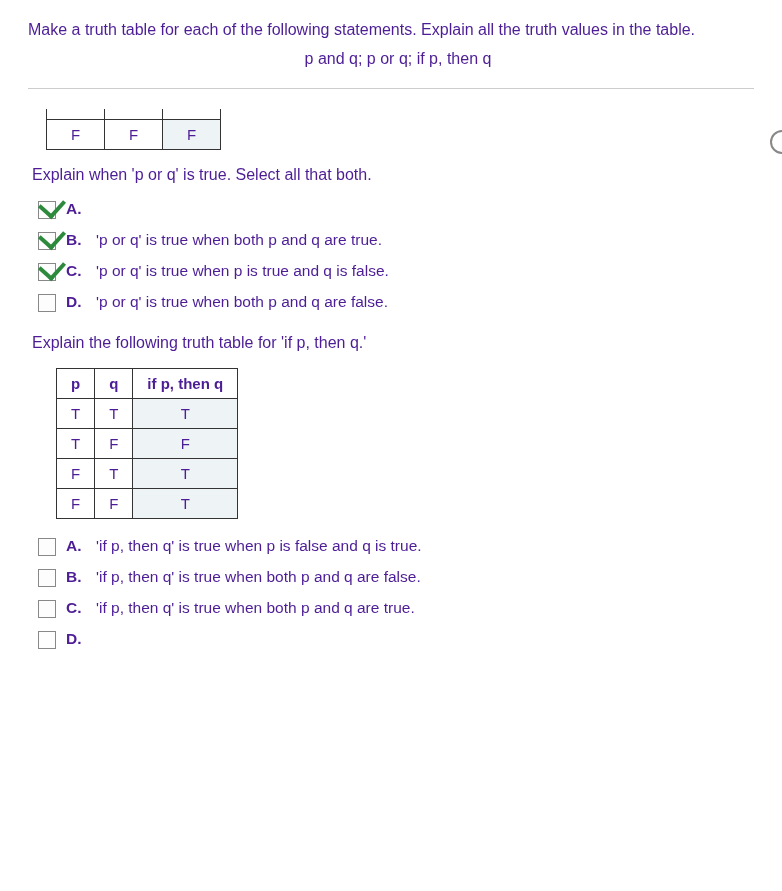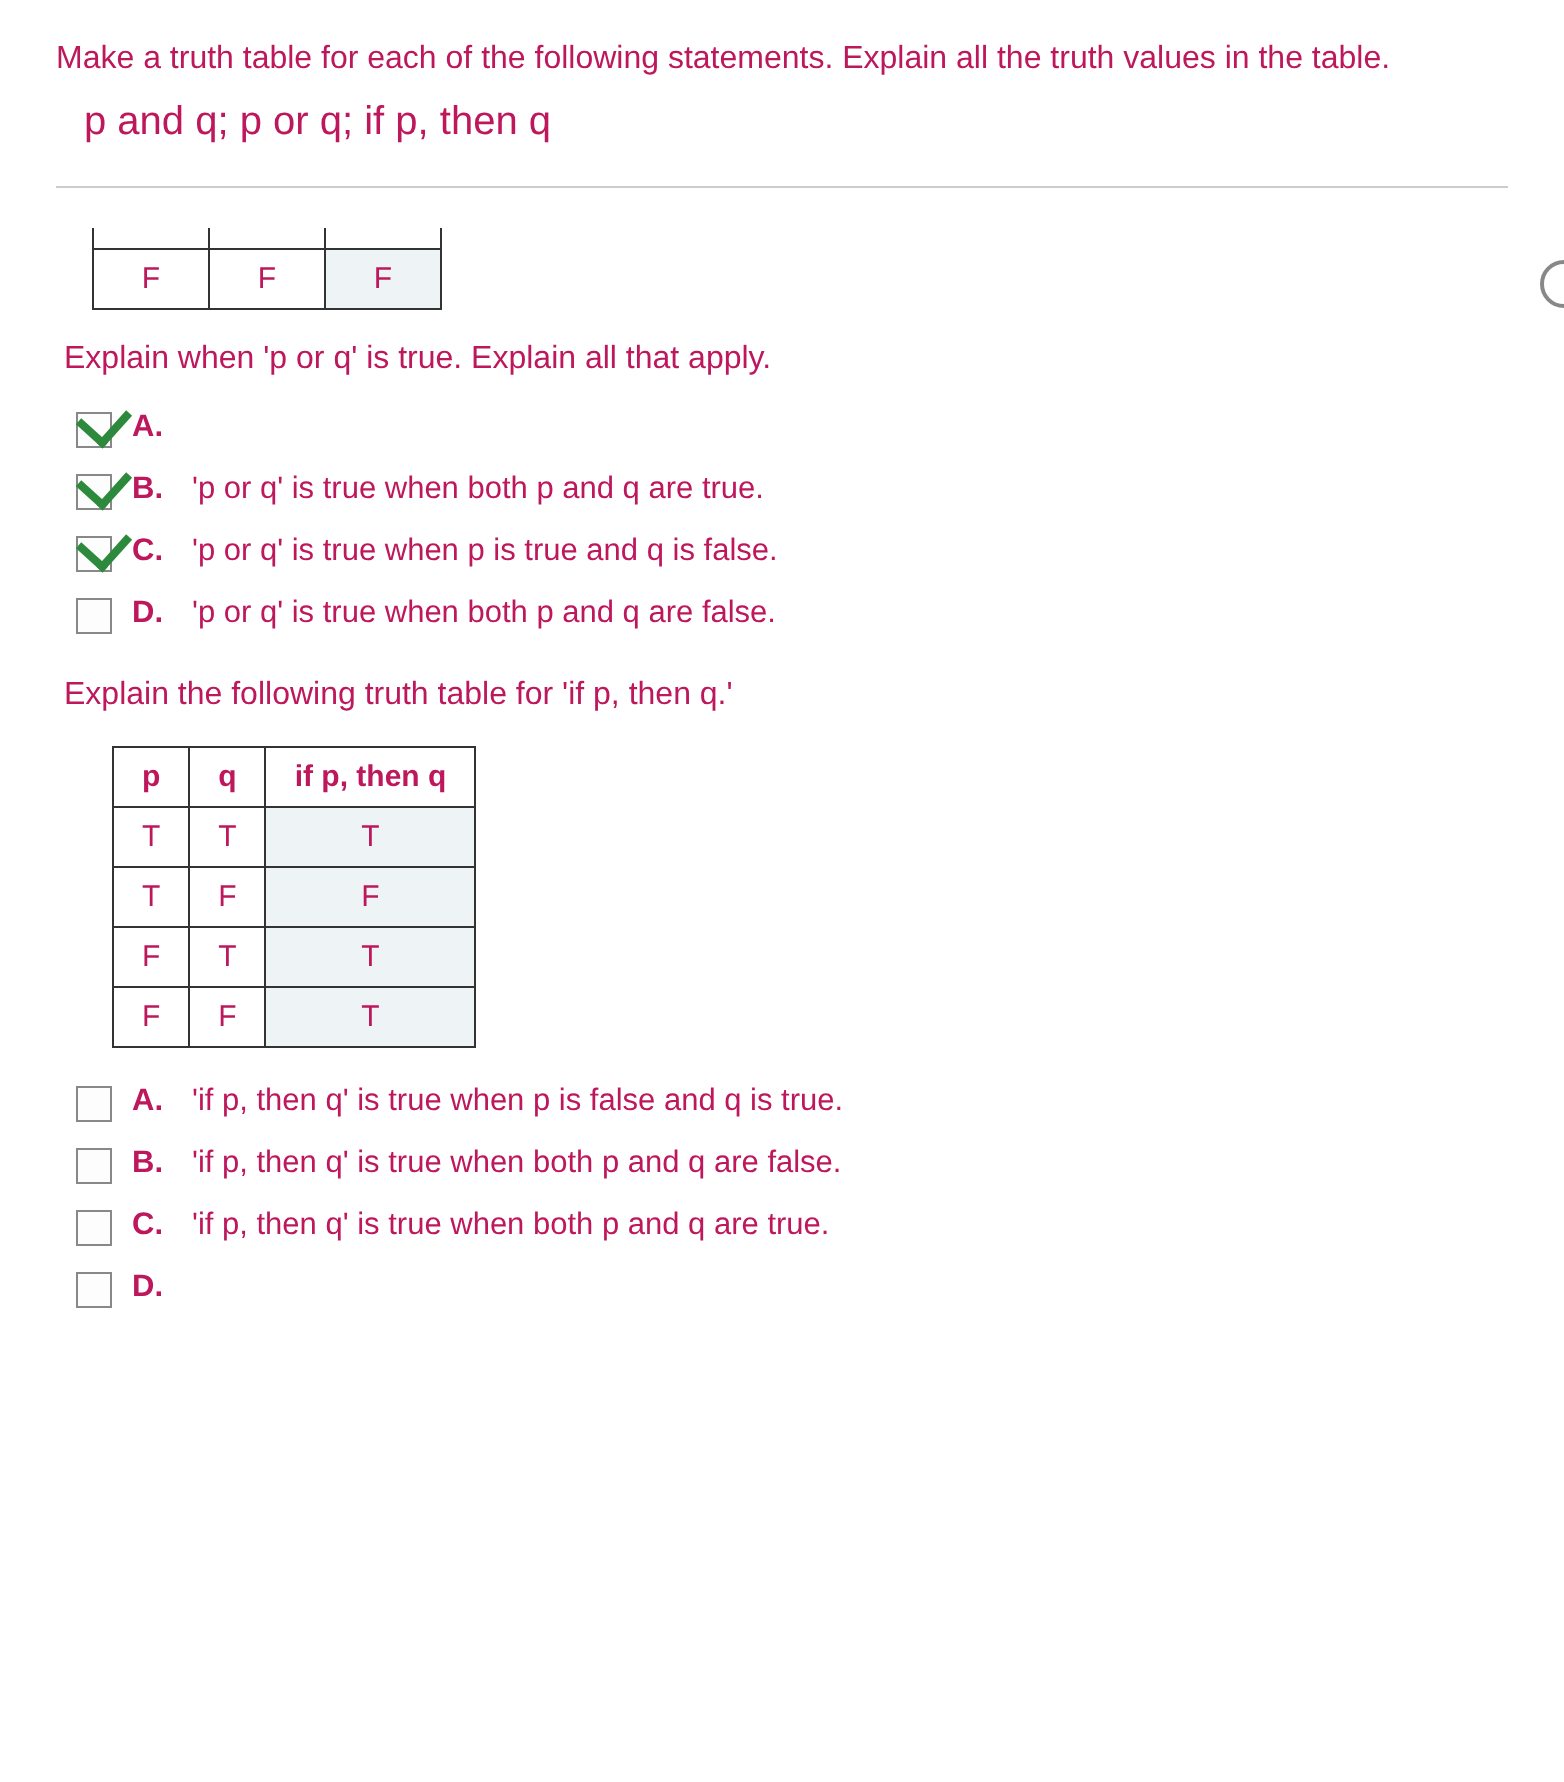--- a/index.html
+++ b/index.html
@@ -12,32 +12,33 @@
       background: #f0f0f0;
       width: 782px;
       height: 891px;
       overflow: hidden;
       position: relative;
     }
     .page {
       background: #ffffff;
       padding: 18px 28px;
       min-height: 891px;
-      color: #be185d;
+      color: #4c1d95;
       position: relative;
     }
     .q-header {
       font-size: 16px;
       line-height: 1.5;
       margin-bottom: 8px;
     }
     .q-sub {
-      font-size: 20px;
+      font-size: 16px;
       margin-left: 14px;
       margin-bottom: 20px;
+      text-align: center;
     }
     hr.divider {
       border: none;
       border-top: 1px solid #ccc;
       margin: 14px 0 20px 0;
     }
     .small-table {
       border-collapse: collapse;
       margin: 0 0 16px 18px;
     }
@@ -144,21 +145,21 @@
       <td class="spacer-row"></td>
     </tr>
     <tr>
       <td>F</td>
       <td>F</td>
       <td class="answer">F</td>
     </tr>
   </tbody>
     </table>
 
-  <div class="prompt">Explain when 'p or q' is true. Explain all that apply.</div>
+  <div class="prompt">Explain when 'p or q' is true. Select all that both.</div>
 
   <div class="choices">
     <div class="choice">
       <div class="checkbox checked"></div>
       <span class="choice-letter">A.</span>
     </div>
     <div class="choice">
       <div class="checkbox checked"></div>
       <span class="choice-letter">B.</span>
       <span>'p or q' is true when both p and q are true.</span>

